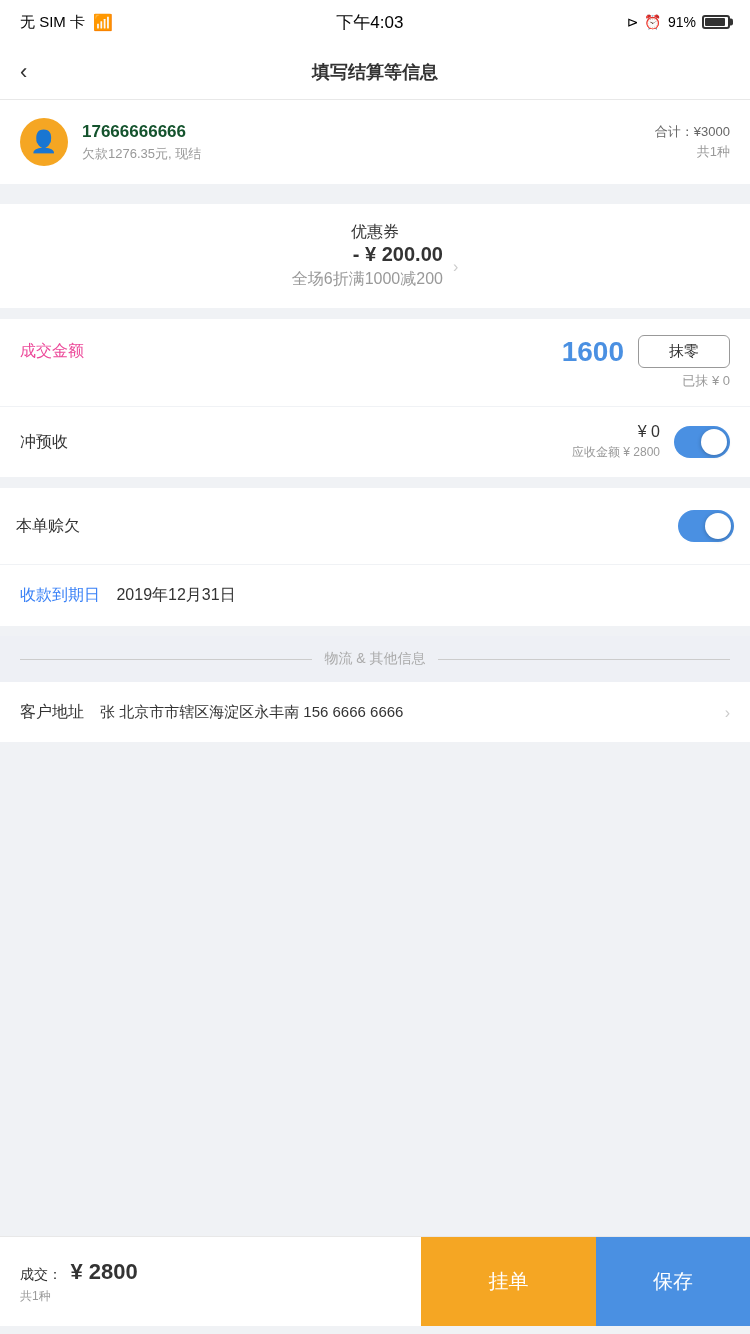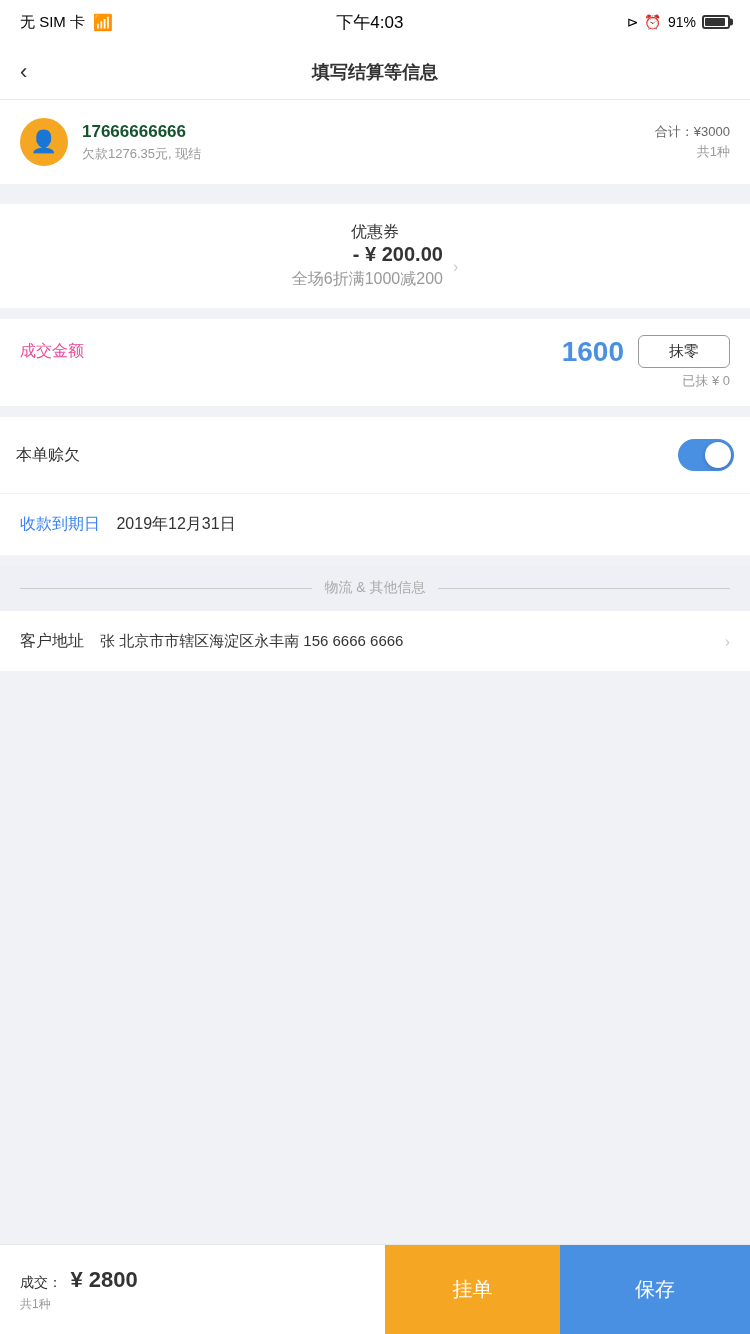--- a/index.html
+++ b/index.html
@@ -220,21 +220,21 @@
       align-items: flex-start;
       justify-content: space-between;
     }
     .address-label { font-size: 16px; color: #333; min-width: 70px; margin-top: 2px; }
     .address-content { flex: 1; font-size: 15px; color: #333; line-height: 1.6; padding: 0 10px; }
     .address-chevron { color: #ccc; font-size: 16px; margin-top: 4px; }
 
     
     .bottom-bar {
       position: fixed;
-      bottom: 0;
+      bottom: 8px;
       left: 0;
       width: 750px;
       height: 90px;
       background: #fff;
       display: flex;
       align-items: center;
       border-top: 1px solid #e8e8e8;
     }
     .bottom-summary {
       flex: 1;
@@ -252,21 +252,21 @@
       background: #f5a623;
       display: flex;
       align-items: center;
       justify-content: center;
       font-size: 20px;
       color: #fff;
       font-weight: 500;
       cursor: pointer;
     }
     .btn-save {
-      width: 190px;
+      width: 154px;
       background: #4a90e2;
       display: flex;
       align-items: center;
       justify-content: center;
       font-size: 20px;
       color: #fff;
       font-weight: 500;
       cursor: pointer;
     }
 
@@ -336,20 +336,32 @@
     <div class="amount-row">
       <span class="amount-label">成交金额</span>
       <div class="amount-right">
         <span class="amount-value">1600</span>
         <button class="round-zero-btn">抹零</button>
       </div>
     </div>
     <div class="amount-sub">已抹  ¥ 0</div>
   </div>
 
+  <div class="prepay-section">
+    <span class="prepay-label">冲预收</span>
+    <div class="prepay-right">
+      <div class="prepay-info">
+        <div class="prepay-amount">¥ 0</div>
+        <div class="prepay-sub">应收金额 ¥ 2800</div>
+      </div>
+      <div class="toggle">
+        <div class="toggle-knob"></div>
+      </div>
+    </div>
+  </div>
 
   <div class="section-gap"></div>
 
   <div class="debt-section">
     <span class="debt-label">本单赊欠</span>
     <div class="toggle">
       <div class="toggle-knob"></div>
     </div>
   </div>
 

